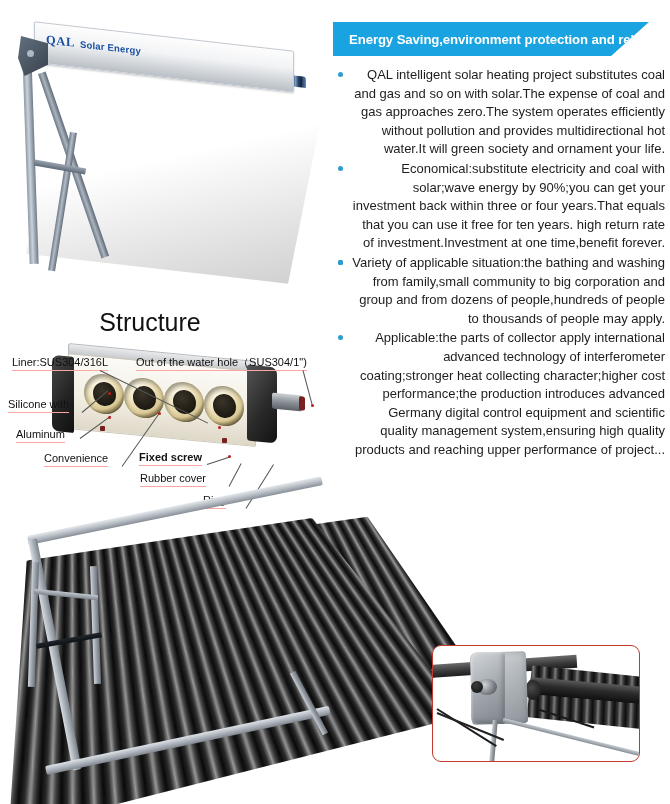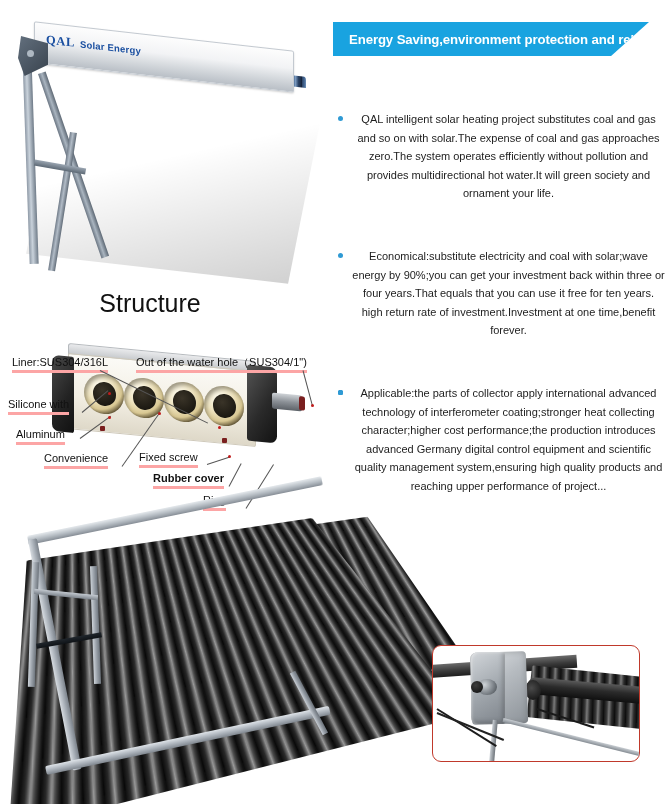--- a/index.html
+++ b/index.html
@@ -116,21 +116,21 @@
     width: 262px; height: 11px;
     transform: skewY(6.5deg);
     background: repeating-linear-gradient(90deg,
         #273d5e 0px, #4a6d99 3px, #7f9fc5 5px, #2b4366 8px, #16233a 11.2px);
     border-radius: 3px 3px 0 0;
   }
 
   
   .structure-title {
     position: absolute;
-    left: 0; top: 289px;
+    left: 0; top: 308px;
     width: 300px;
     text-align: center;
     font-size: 25px;
     color: #111;
     font-family: "Liberation Sans", sans-serif;
   }
 
   
   .struct-diagram {
     position: absolute;
@@ -208,21 +208,21 @@
     background: #7a1f1f;
     border-radius: 1px;
   }
 
   
   .callout {
     position: absolute;
     font-size: 11px;
     color: #111;
     white-space: nowrap;
-    border-bottom: 3px solid #fca5a5;
+    border-bottom: 1px solid #fca5a5;
     padding-bottom: 1px;
     line-height: 13px;
   }
   .lead {
     position: absolute;
     height: 1px;
     background: #555;
     transform-origin: left center;
   }
   .dot-red {
@@ -341,27 +341,26 @@
     white-space: nowrap;
   }
 
   .body-copy {
     position: absolute;
     left: 10px; top: 66px;
     width: 330px;
   }
   .para {
     position: relative;
-    font-size: 11px;
+    font-size: 13px;
     line-height: 18.6px;
     color: #1d1d1d;
     margin-bottom: 1px;
     padding-left: 17px;
-    text-align: center;
-    margin-top: 44px;
+    text-align: right;
   }
   .para .bullet {
     position: absolute;
     left: 3px; top: 6px;
     width: 5px; height: 5px;
     border-radius: 50%;
     background: #2f9ad4;
   }
 
   
@@ -523,27 +522,27 @@
     <div class="dot-red" style="left:108px; top:416px;"></div>
   </div>
 
   <div>
     <div class="callout" style="left:44px; top:452px;">Convenience</div>
     <div class="lead" style="left:122px; top:466px; width:66px; transform:rotate(-55deg);"></div>
     <div class="dot-red" style="left:158px; top:412px;"></div>
   </div>
 
   <div>
-    <div class="callout" style="left:139px; top:451px;">Fixed screw</div>
+    <div class="callout" style="left:139px; top:451px;font-weight:bold;">Fixed screw</div>
     <div class="lead" style="left:207px; top:464px; width:24px; transform:rotate(-18deg);"></div>
     <div class="dot-red" style="left:228px; top:455px;"></div>
   </div>
 
   <div>
-    <div class="callout" style="left:153px; top:472px;font-weight:bold;">Rubber cover</div>
+    <div class="callout" style="left:140px; top:472px;">Rubber cover</div>
     <div class="lead" style="left:229px; top:486px; width:26px; transform:rotate(-62deg);"></div>
   </div>
 
   <div>
     <div class="callout" style="left:203px; top:494px;">Ring</div>
     <div class="lead" style="left:246px; top:508px; width:52px; transform:rotate(-58deg);"></div>
   </div>
 
   <div class="photo-bottom">
     <div class="pb-panel2"></div>
@@ -575,20 +574,21 @@
       <span>Economical:substitute electricity and coal with solar;wave energy by 90%;you can get your investment back within three or four years.That equals that you can use it free for ten years. high return rate of investment.Investment at one time,benefit forever.</span>
     </div>
     <div class="para">
       <span class="bullet"></span>
     </div>
     <div class="para">
       <span class="bullet"></span>
     </div>
     <div class="para">
       <span class="bullet"></span>
+      <span>Variety of applicable situation:the bathing and washing from family,small community to big corporation and group and from dozens of people,hundreds of people to thousands of people may apply.</span>
     </div>
     <div class="para">
       <span class="bullet"></span>
       <span>Applicable:the parts of collector apply international advanced technology of interferometer coating;stronger heat collecting character;higher cost performance;the production introduces advanced Germany digital control equipment and scientific quality management system,ensuring high quality products and reaching upper performance of project...</span>
     </div>
   </div>
 
   <div class="detail-card">
     <div class="dc-rail-back"></div>
     <div class="dc-tubes"></div>

